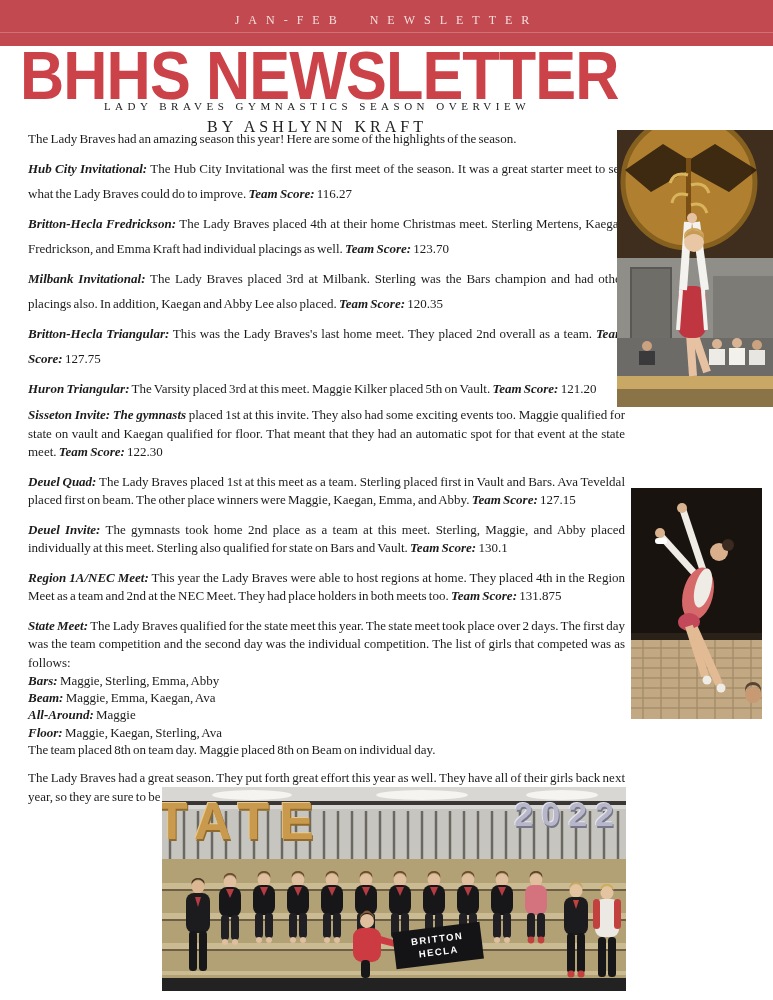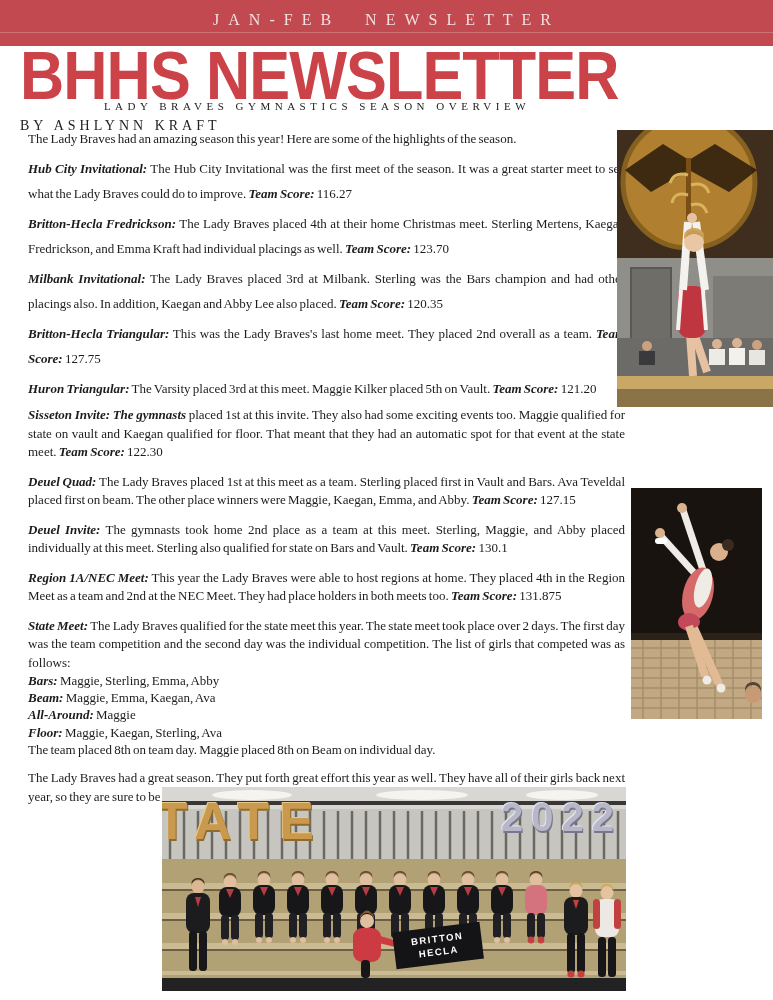--- a/index.html
+++ b/index.html
@@ -4,30 +4,30 @@
 <style>
   html,body{margin:0;padding:0;}
   body{width:773px;height:1000px;background:#ffffff;position:relative;overflow:hidden;
        font-family:"Liberation Serif", serif;color:#1c1c1c;}
   .page{position:absolute;inset:0;}
 
   
   .banner{position:absolute;left:0;top:0;width:773px;height:46px;background:#c2494f;}
   .banner .rule{position:absolute;left:0;top:32px;width:100%;height:1px;background:rgba(255,255,255,.22);}
   .banner-text{position:absolute;left:0;top:0;width:100%;text-align:center;line-height:40px;
-       color:#f3e0e0;font-size:16px;letter-spacing:9px;word-spacing:12px;font-family:"Liberation Serif",serif;}
+       color:#f3e0e0;font-size:12px;letter-spacing:9px;word-spacing:12px;font-family:"Liberation Serif",serif;}
 
   
   .title{position:absolute;left:20px;top:40px;font-family:"Liberation Sans",sans-serif;
        font-weight:700;font-size:68px;line-height:70px;color:#cb4248;letter-spacing:-1px;
        transform:scaleX(0.9);transform-origin:left center;white-space:nowrap;}
   .subtitle{position:absolute;left:20px;top:100px;width:594px;text-align:center;
        font-size:11px;letter-spacing:4.5px;color:#222;}
-  .byline{position:absolute;left:20px;top:118px;width:594px;
-       font-size:14px;letter-spacing:4px;color:#222;}
+  .byline{position:absolute;left:20px;top:118px;width:594px;text-align:center;
+       font-size:16px;letter-spacing:4px;color:#222;}
 
   
   .article{position:absolute;left:28px;top:126px;width:597px;}
   .article p{margin:0;text-align:justify;word-spacing:-1px;}
   p.sp{font-size:13px;line-height:25px;margin-bottom:5px;}
   p.tight{font-size:13px;line-height:18.5px;margin-bottom:11px;}
   p.event{line-height:17.2px;margin-bottom:0;}
   p.result{margin-bottom:0;}
   .article b{font-weight:700;font-style:italic;}
 
@@ -35,21 +35,21 @@
   .photo{position:absolute;overflow:hidden;background:#222;}
   #photo-beam{left:617px;top:130px;width:156px;height:277px;}
   #photo-flip{left:631px;top:488px;width:131px;height:231px;}
   #photo-team{left:162px;top:787px;width:464px;height:204px;}
   .photo svg{position:absolute;left:0;top:0;}
 
   .balloons-gold{position:absolute;left:-6px;top:4px;z-index:2;
        font-family:"Liberation Sans",sans-serif;font-weight:700;font-size:52px;
        letter-spacing:10px;color:#c99a4e;text-shadow:1px 2px 0 #8f6a2b, -1px -1px 0 #e8c98b;}
   .balloons-silver{position:absolute;right:4px;top:8px;z-index:2;
-       font-family:"Liberation Sans",sans-serif;font-weight:700;font-size:40px;
+       font-family:"Liberation Sans",sans-serif;font-weight:700;font-size:34px;
        letter-spacing:8px;color:#b7b7c9;text-shadow:1px 2px 0 #77778c, -1px -1px 0 #e3e3f0;}
   .team-sign{position:absolute;left:232px;top:140px;width:82px;z-index:3;
        transform:rotate(-7deg);background:#141417;color:#ffffff;text-align:center;
        font-family:"Liberation Sans",sans-serif;font-weight:700;font-size:9.5px;
        letter-spacing:1.5px;line-height:1.4;padding:5px 3px;}
 </style>
 </head>
 <body>
 
 <div class="page">

